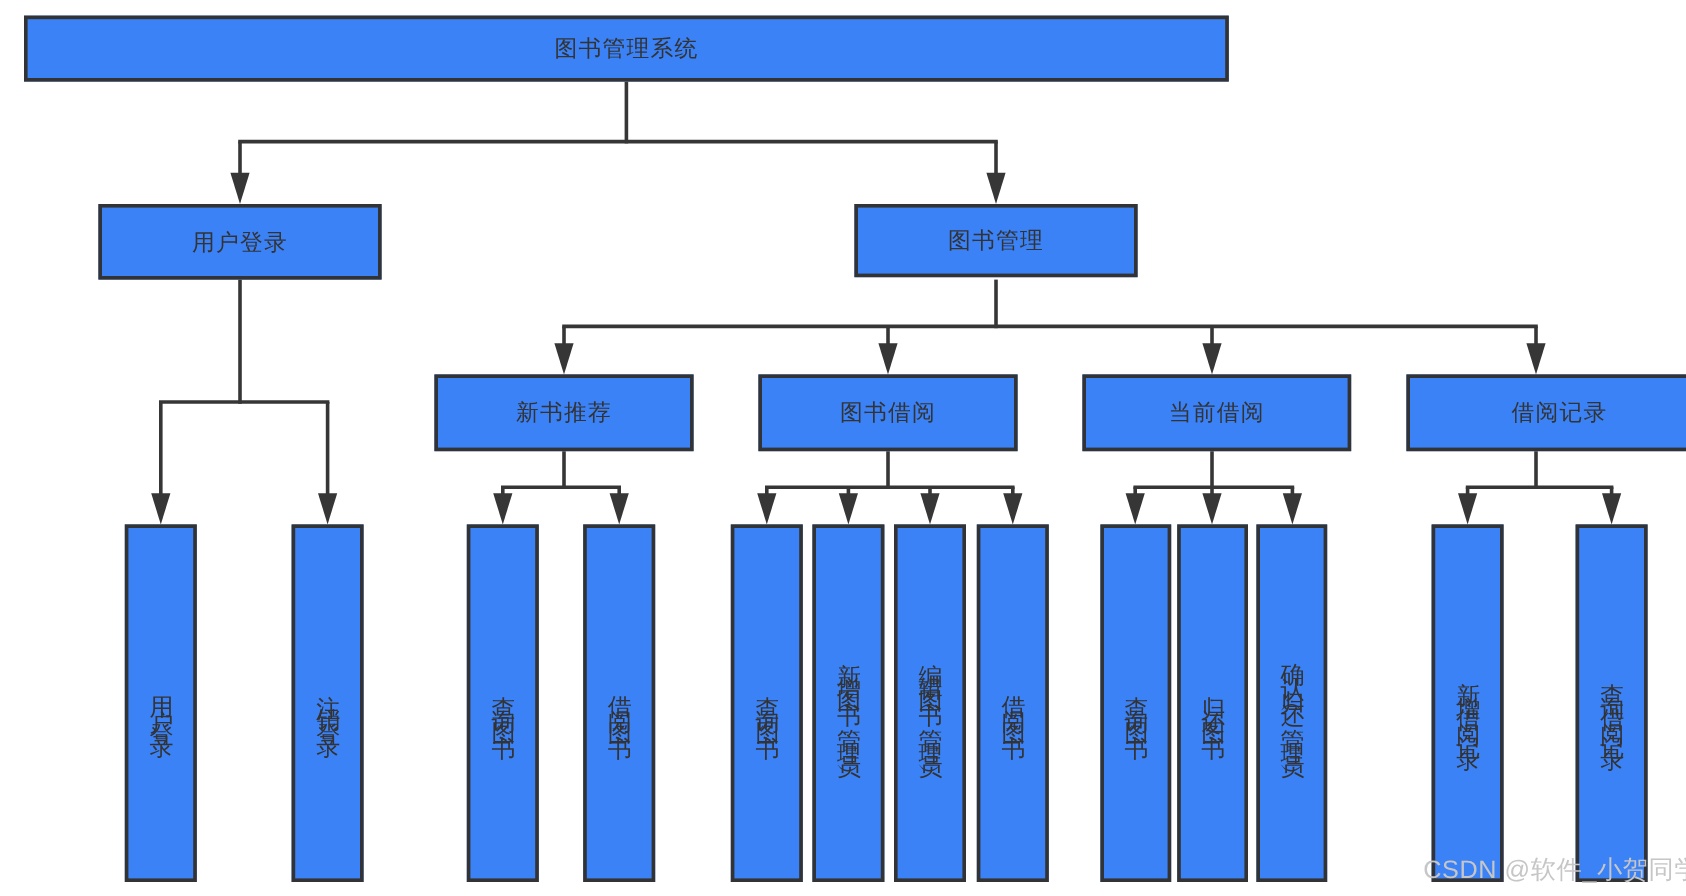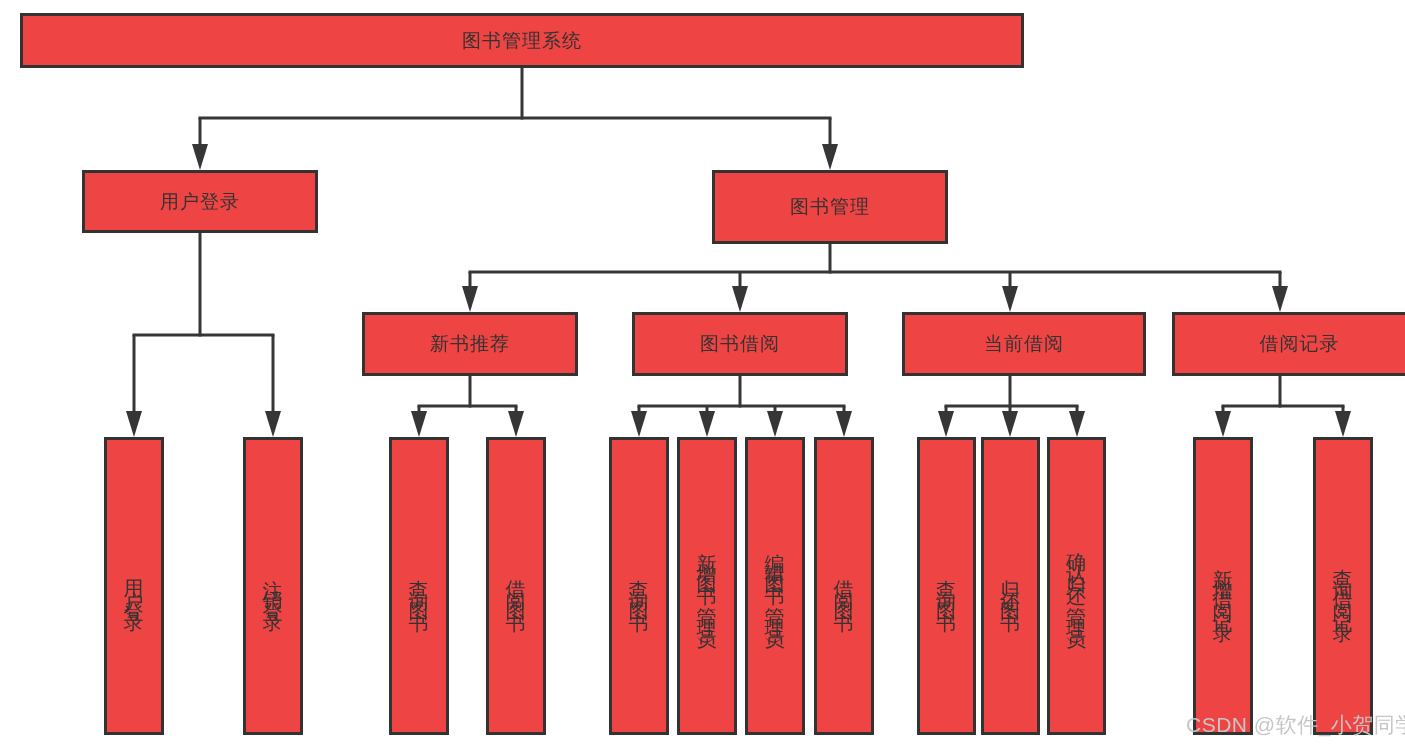--- a/index.html
+++ b/index.html
@@ -10,37 +10,37 @@
     font-family:"Liberation Sans","DejaVu Sans",sans-serif;
     overflow:hidden;
   }
   #wires{position:absolute;left:0;top:0;width:1405px;height:747px;}
   .ln{stroke:var(--line,#363636);stroke-width:3;fill:none;}
   .arrow{fill:var(--line,#363636);stroke:none;}
   .node,.vnode{
     position:absolute;
     box-sizing:border-box;
     border:3px solid var(--box_border,#333333);
-    background:#ef4444;
+    background:#3b82f6;
     color:var(--text,#333333);
     display:flex;align-items:center;justify-content:center;
     z-index:1;
   }
   .node{font-size:19px;letter-spacing:1px;}
   .vnode{
     writing-mode:vertical-rl;
     font-size:20px;line-height:1;letter-spacing:11px;
     text-align:center;
   }
   #n-root{left:20px;top:13px;width:1004px;height:55px;}
   #n-login{left:82px;top:170px;width:236px;height:63px;}
-  #n-mgmt{left:712px;top:170px;width:236px;height:74px;}
+  #n-mgmt{left:712px;top:170px;width:236px;height:61px;}
   #n-b0{left:362px;top:312px;width:216px;height:64px;}
   #n-b1{left:632px;top:312px;width:216px;height:64px;}
-  #n-b2{left:902px;top:312px;width:244px;height:64px;}
+  #n-b2{left:902px;top:312px;width:224px;height:64px;}
   #n-b3{left:1172px;top:312px;width:255px;height:64px;}
   #n-a0{left:104px;top:437px;width:60px;height:298px;}
   #n-a1{left:243px;top:437px;width:60px;height:298px;}
   #n-b0c0{left:389px;top:437px;width:60px;height:298px;}
   #n-b0c1{left:486px;top:437px;width:60px;height:298px;}
   #n-b1c0{left:609px;top:437px;width:60px;height:298px;}
   #n-b1c1{left:677px;top:437px;width:60px;height:298px;}
   #n-b1c2{left:745px;top:437px;width:60px;height:298px;}
   #n-b1c3{left:814px;top:437px;width:60px;height:298px;}
   #n-b2c0{left:917px;top:437px;width:59px;height:298px;}

